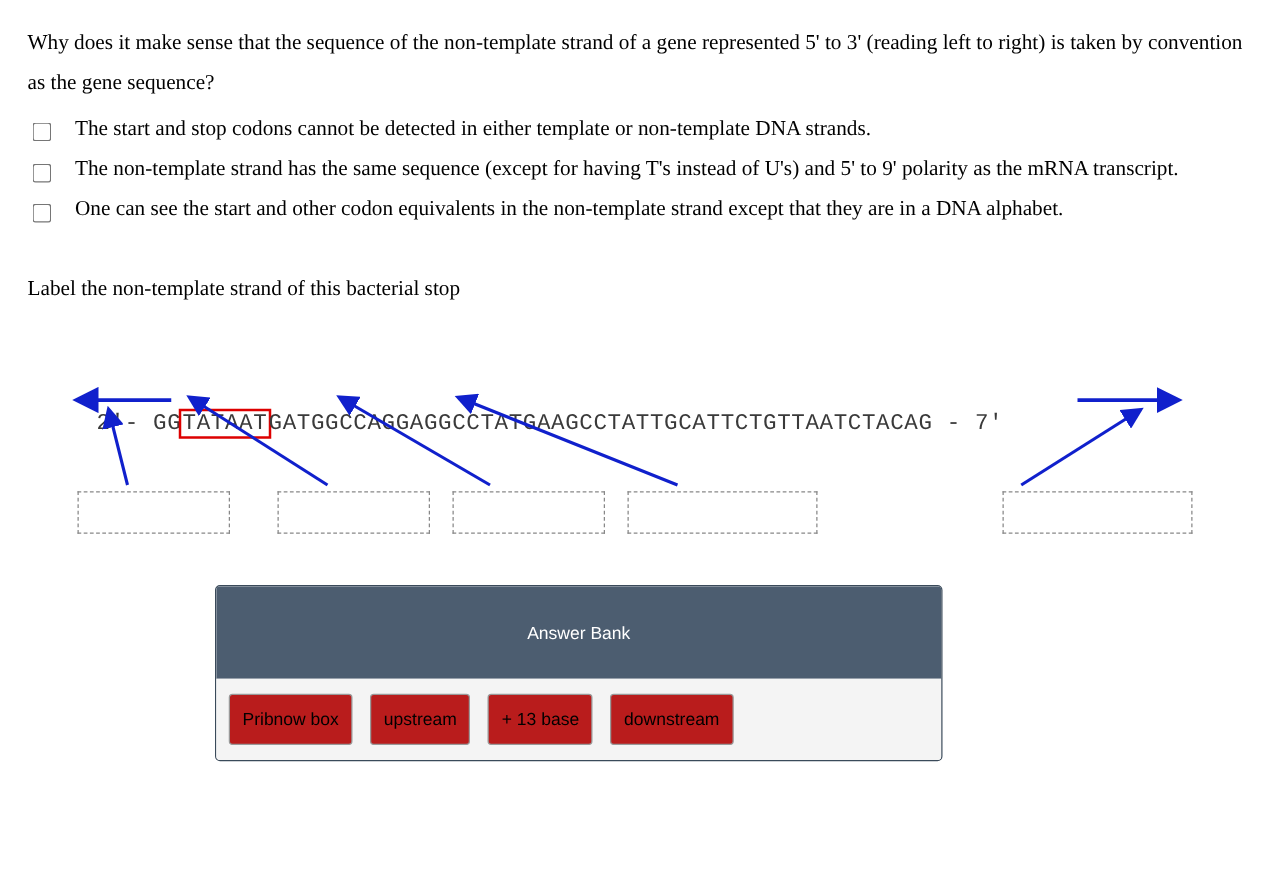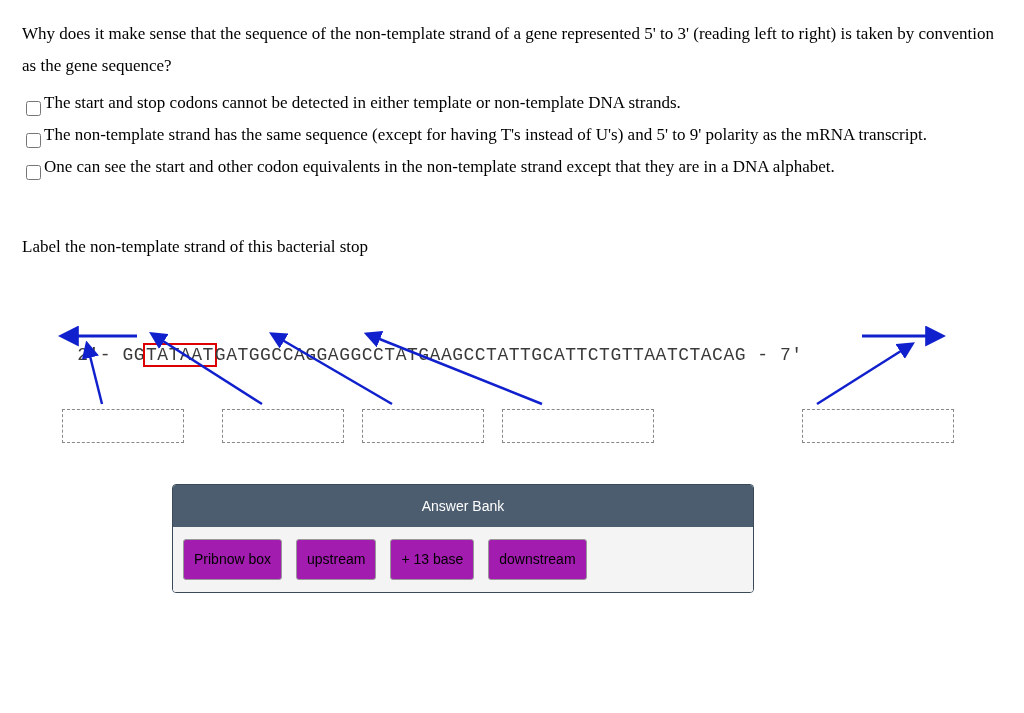--- a/index.html
+++ b/index.html
@@ -4,26 +4,26 @@
 <style>
   body {
     font-family: Georgia, 'Times New Roman', serif;
     margin: 0;
     padding: 18px 22px;
     font-size: 17px;
     line-height: 1.9;
     color: #000;
     background: #fff;
   }
-  .question-block { margin-bottom: 48px; }
+  .question-block { margin-bottom: 32px; }
   .qtext { margin-bottom: 4px; }
   .optrow {
     display: flex;
-    align-items: flex-end;
-    gap: 0;
+    align-items: center;
+    gap: 16px;
     margin: 0;
   }
   .optrow .cb {
     width: 15px;
     height: 15px;
     margin-top: 9px;
     flex-shrink: 0;
   }
   .optrow .otext { flex: 1; }
 
@@ -68,34 +68,34 @@
     margin-left: 150px;
     border: 1px solid #3a4a5a;
     border-radius: 4px;
     overflow: hidden;
     font-family: Arial, Helvetica, sans-serif;
   }
   .ab-head {
     background: #4c5d70;
     color: #fff;
     text-align: center;
-    padding: 8px 0;
+    padding: 24px 0;
     font-size: 14px;
   }
   .ab-body {
     background: #f4f4f4;
     padding: 12px 10px;
     display: flex;
     gap: 14px;
     align-items: center;
     flex-wrap: wrap;
   }
   .chip {
     border: 1px solid #999;
-    background: #a21caf;
+    background: #b91c1c;
     padding: 6px 10px;
     font-size: 14px;
     border-radius: 3px;
     cursor: move;
   }
 </style>
 </head>
 <body>
 
 <div class="question-block">

